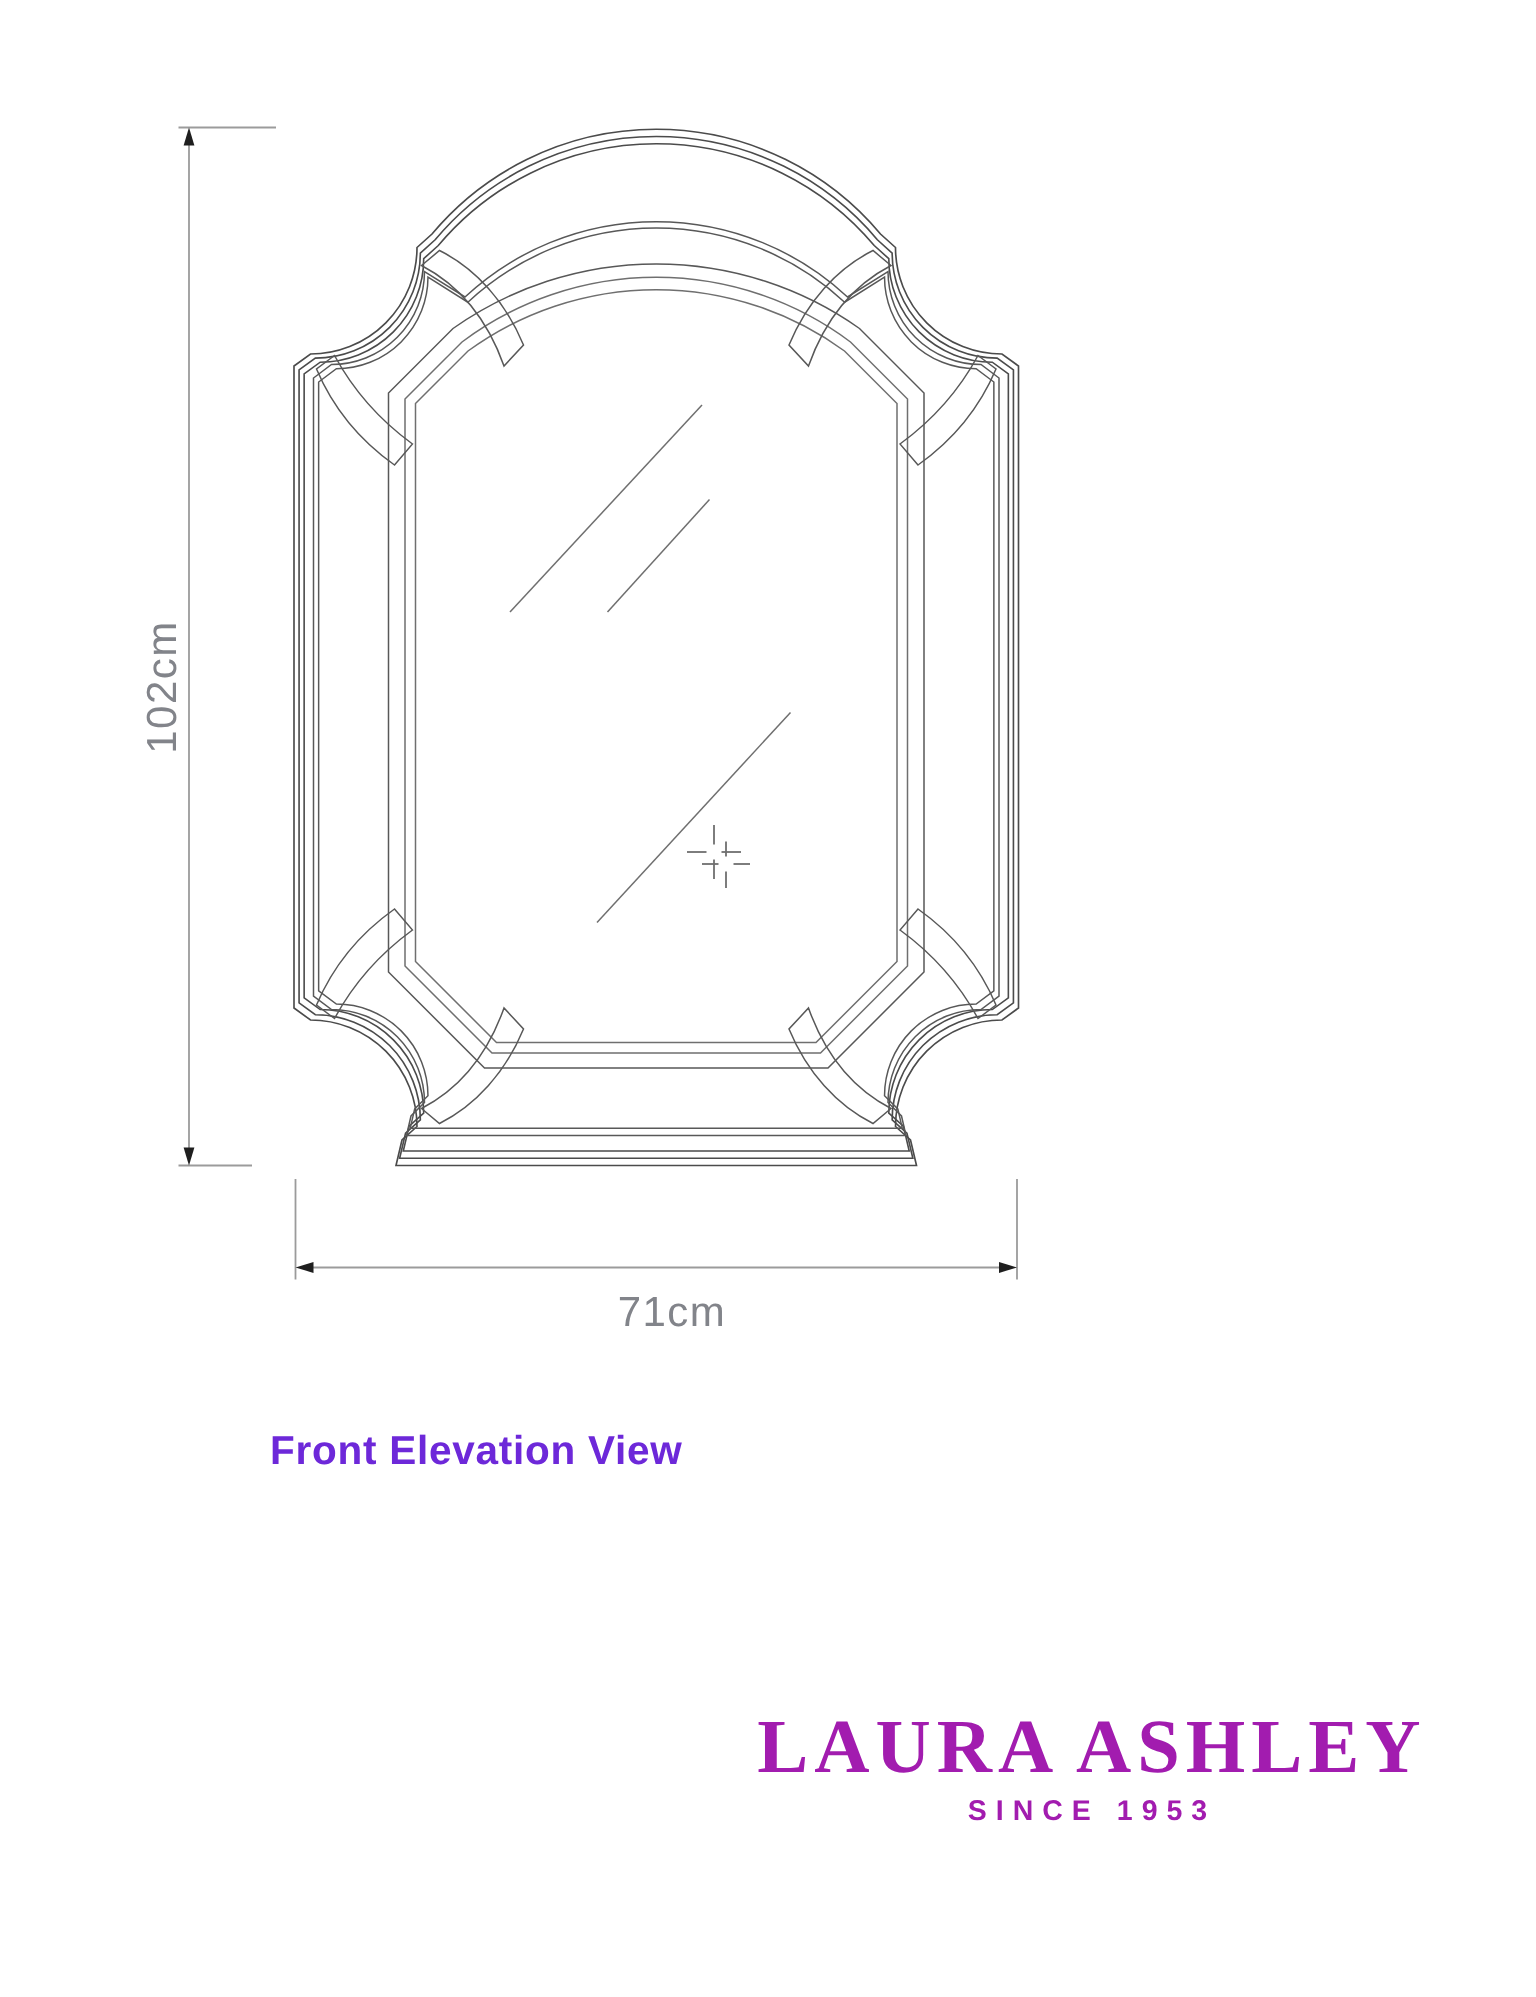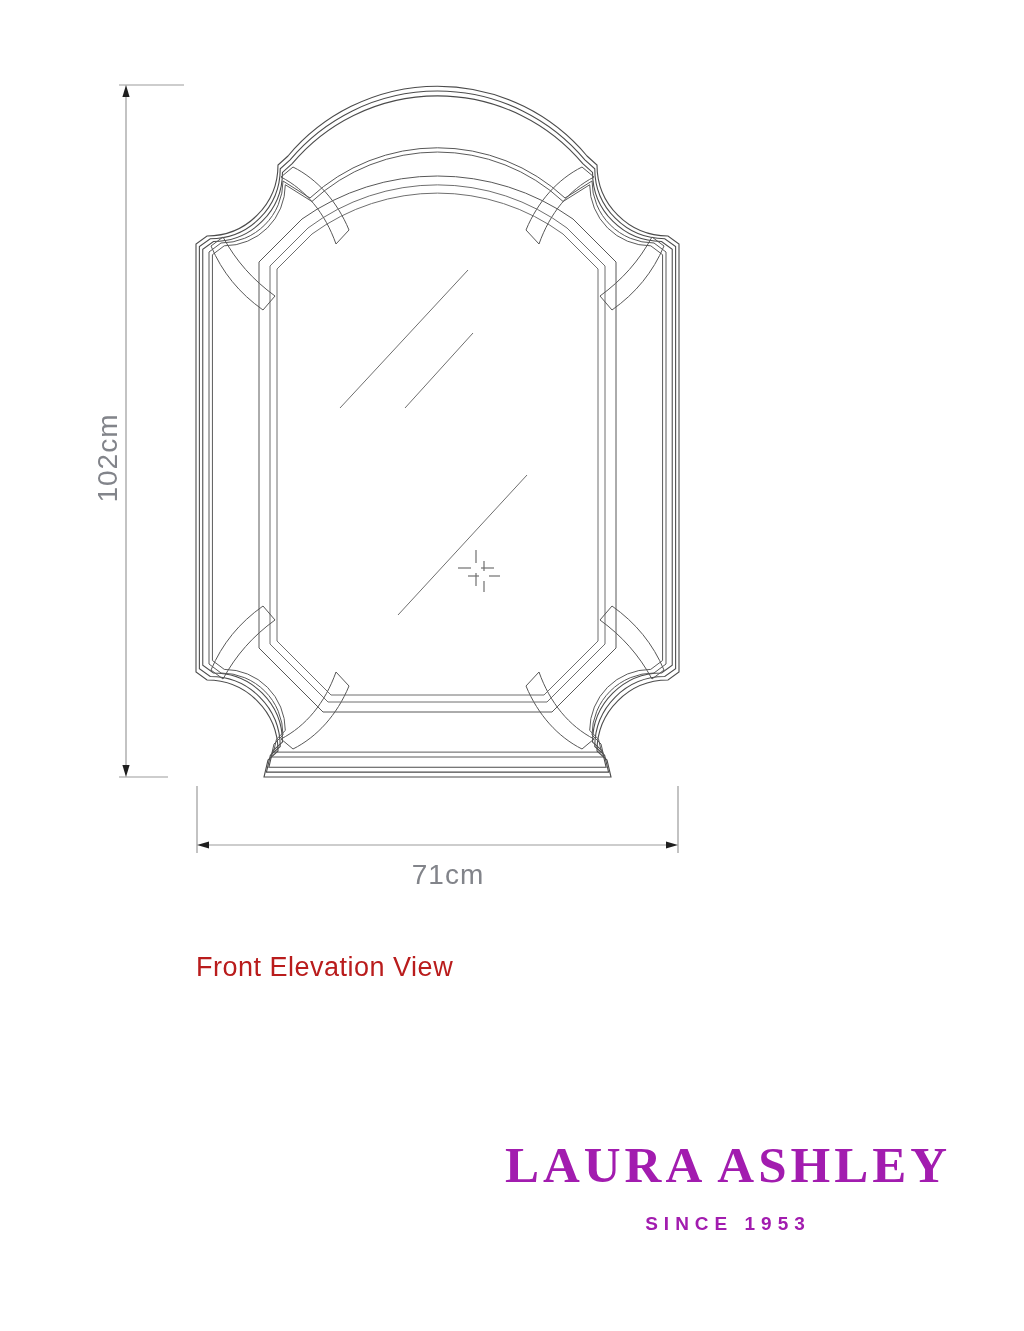--- a/index.html
+++ b/index.html
@@ -14,33 +14,33 @@
     letter-spacing:1px;text-align:center;line-height:28px;
   }
   .dim-label-v{
     left:46px;top:444px;width:124px;
     transform:rotate(-90deg);
   }
   .dim-label-h{
     left:386px;top:861px;width:124px;
   }
   .caption{
-    position:absolute;left:196px;top:952px;
-    color:#b91c1c;font-size:27px;font-weight:400;letter-spacing:0.5px;
+    position:absolute;left:180px;top:952px;
+    color:#6d28d9;font-size:27px;font-weight:700;letter-spacing:0.5px;
   }
   .brand-block{
     position:absolute;left:500px;top:1136px;width:456px;text-align:center;
     color:#a21caf;
   }
   .brand-name{
     font-family:"Liberation Serif", serif;
     font-size:51px;font-weight:600;letter-spacing:4px;white-space:nowrap;
   }
   .brand-tagline{
-    margin-top:19px;
+    margin-top:3px;
     font-family:"Liberation Sans", sans-serif;
     font-size:19px;font-weight:bold;letter-spacing:6px;white-space:nowrap;
   }
 </style>
 </head>
 <body>
 
 <div class="stage">
 
   <svg width="1024" height="1331" viewBox="0 0 1024 1331">

